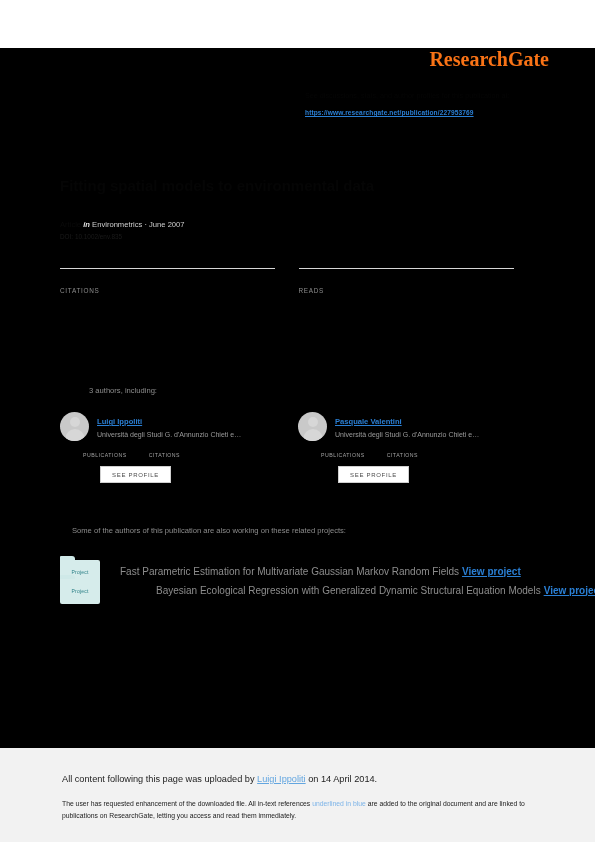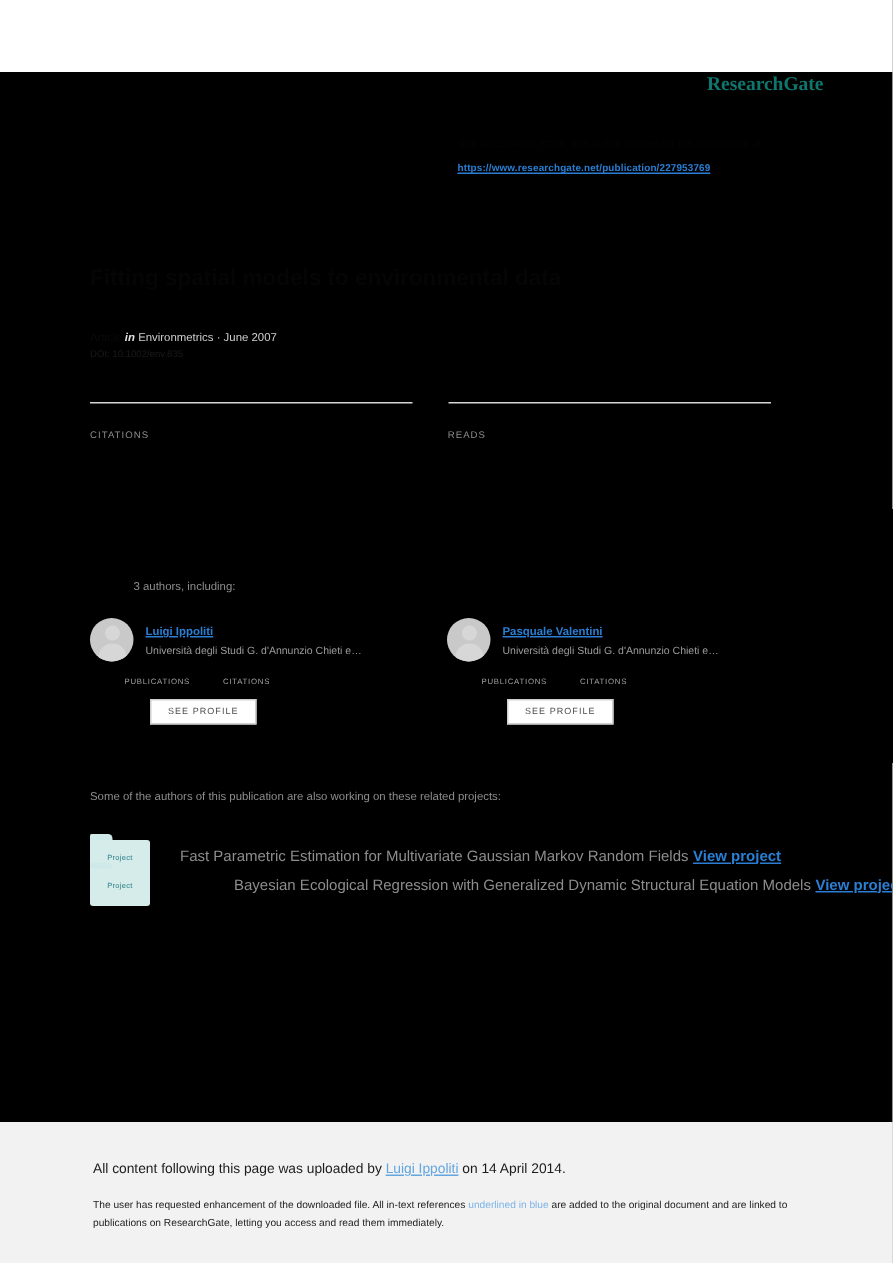--- a/index.html
+++ b/index.html
@@ -34,23 +34,23 @@
     background: #000000;
     overflow: hidden;
   }
 
   .rg-logo {
     position: absolute;
     right: 46px;
     top: 0px;
     font-family: "Liberation Serif", serif;
     font-weight: bold;
-    font-size: 13px;
+    font-size: 20px;
     letter-spacing: 0px;
-    color: #0f766e;
+    color: #f97316;
     white-space: nowrap;
   }
 
   .discussion-line {
     position: absolute;
     left: 305px;
     top: 42px;
     font-size: 7.2px;
     color: #050505;
     line-height: 11px;
@@ -218,21 +218,21 @@
     color: #4d4d4d;
     font-size: 6px;
     letter-spacing: .7px;
     padding: 5px 11px 4px 11px;
     white-space: nowrap;
   }
 
   
   .projects-heading {
     position: absolute;
-    left: 60px;
+    left: 72px;
     top: 478px;
     font-size: 7.6px;
     color: #8d8d8d;
     white-space: nowrap;
     text-align: center;
   }
 
   .project-row {
     position: absolute;
     left: 60px;

